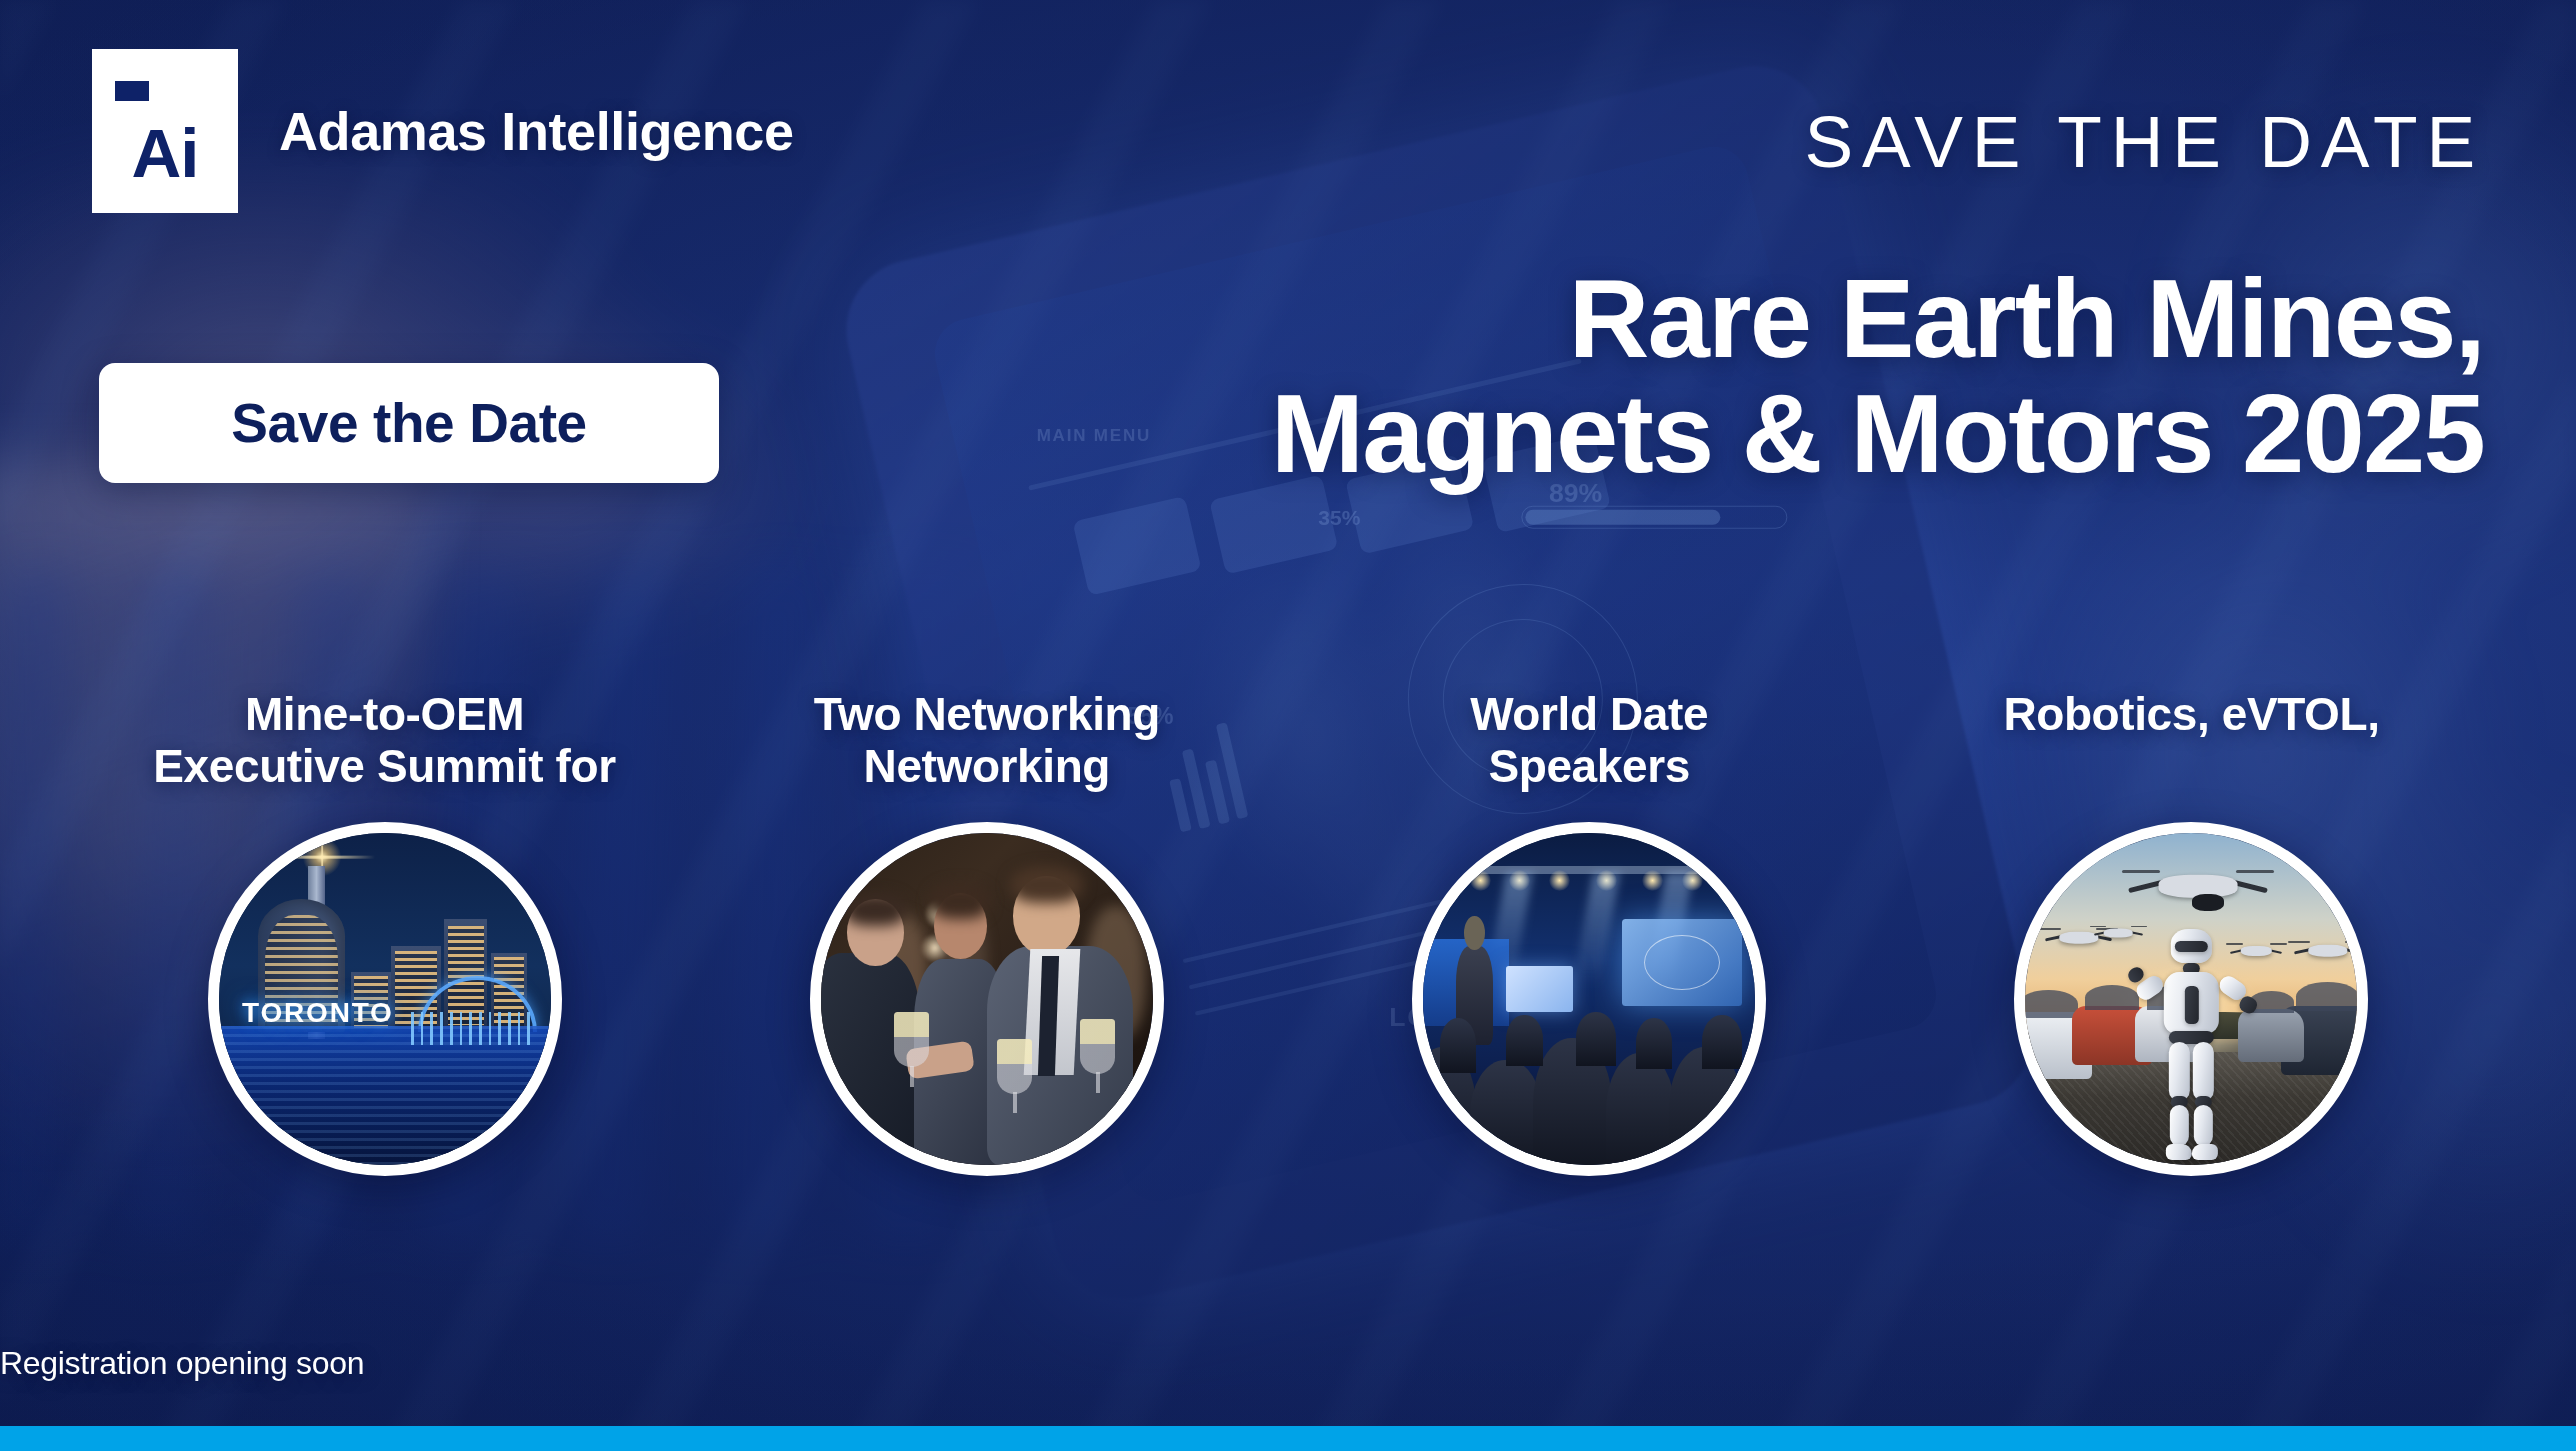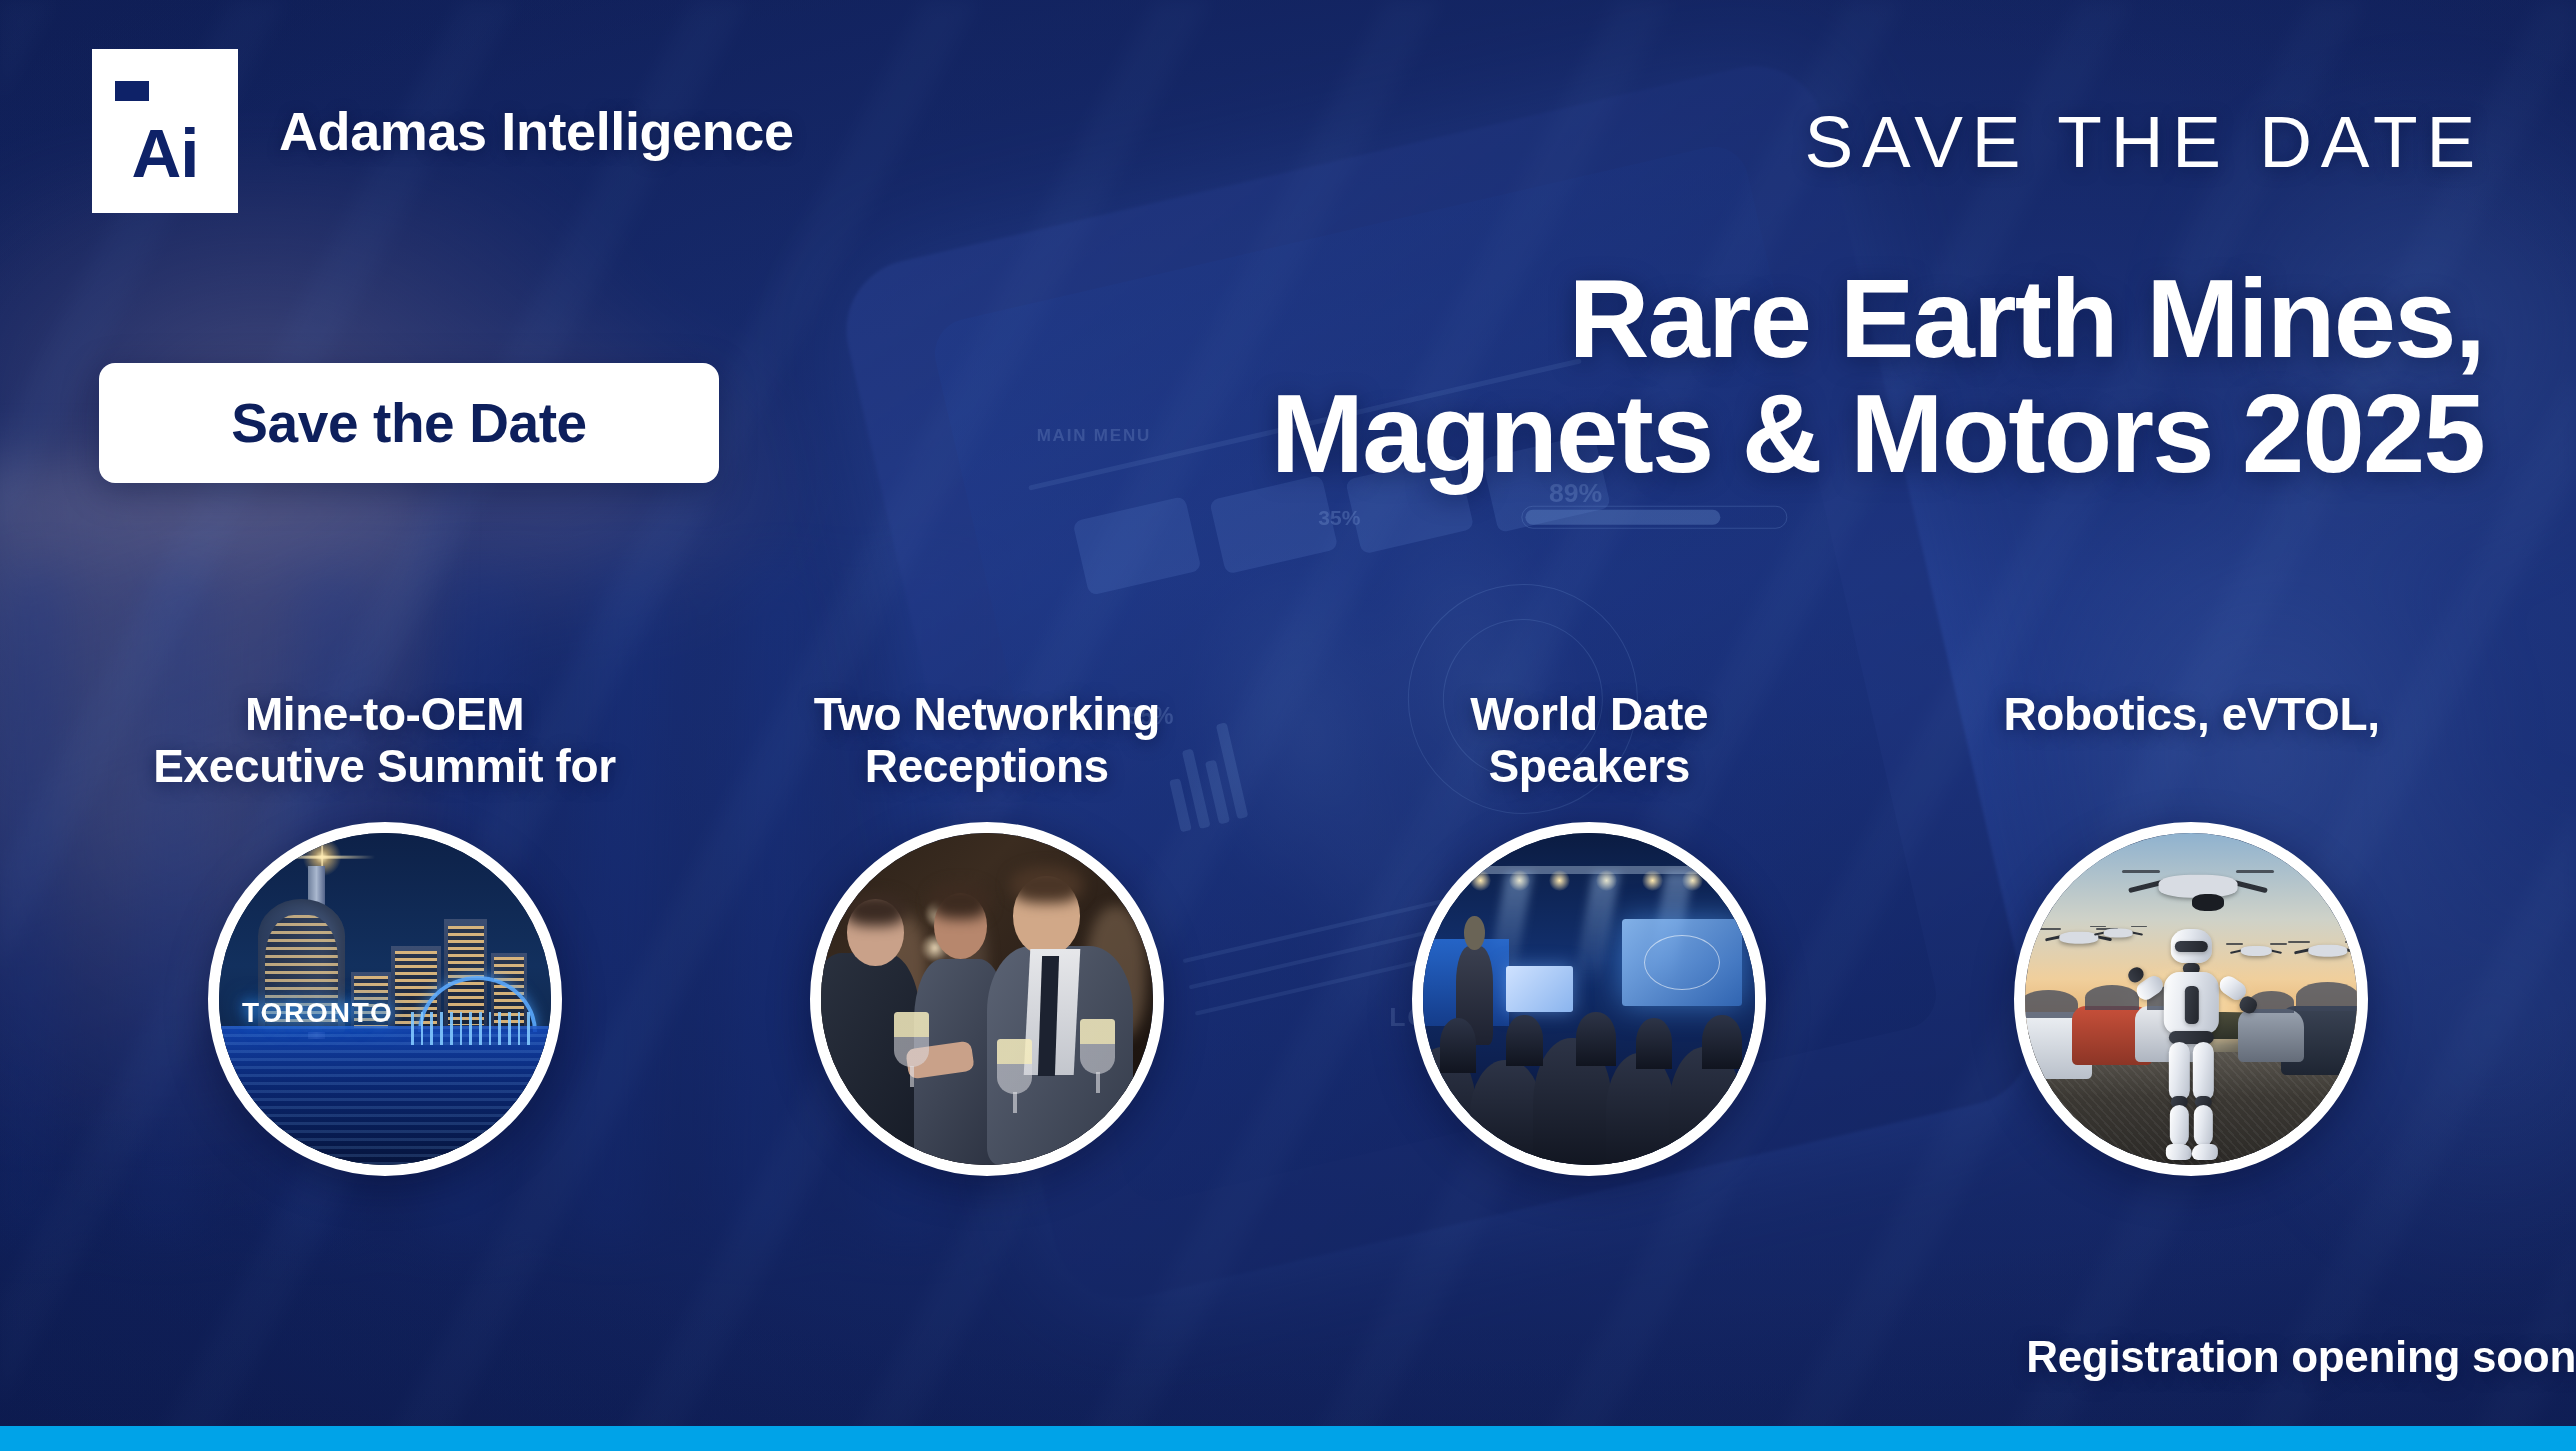--- a/index.html
+++ b/index.html
@@ -273,22 +273,22 @@
   .drone .arm{position:absolute;top:46%;height:7%;background:#2d3138;border-radius:2.7px;}
   .drone .rot{position:absolute;height:5%;background:rgba(40,44,52,.75);border-radius:2.7px;}
   .drone .cam{position:absolute;left:46%;top:62%;width:22%;height:26%;background:#1a1d23;border-radius:40%;}
   .robot{position:absolute;left:50%;bottom:3%;transform:translateX(-50%);width:26%;height:68%;}
   .rb{position:absolute;background:linear-gradient(100deg,#ffffff 0%,#e3e7ee 45%,#b9c0cc 100%);border-radius:14px;
     box-shadow:0 1.8px 4.4px rgba(0,0,0,.25);}
   .rb.dark{background:linear-gradient(100deg,#3a3f49,#23262d);}
 
   
   .footer-note{
-    position:absolute;left:0;right:0;bottom:69px;text-align:right;
-    color:#ffffff;font-size:44px;font-weight:700;letter-spacing:-0.3px;
+    position:absolute;left:0;right:0;bottom:69px;text-align:left;
+    color:#ffffff;font-size:32px;font-weight:400;letter-spacing:-0.3px;
     text-shadow:0 2.7px 16px rgba(6,16,60,.6);
   }
   .accent-bar{
     position:absolute;left:0;right:0;bottom:0;height:25px;background:#00a3e8;
   }
 </style>
 </head>
 <body>
 
 <div class="banner">
@@ -374,21 +374,21 @@
             <div class="tor-water"></div>
             <div class="tor-fount"></div>
             <div class="tor-sign">TORONTO</div>
           </div>
         </div>
       </div>
 
       <div class="feature">
         <div class="feature-title">
           <div>Two Networking</div>
-          <div>Receptions</div>
+          <div>Networking</div>
         </div>
         <div class="thumb">
           <div class="scene">
             <div class="net-bg"></div>
             <div class="net-light" style="left:31%;top:20%;"></div>
             <div class="net-light" style="left:30%;top:30%;"></div>
             <div class="net-blur" style="left:16%;top:24%;width:16%;height:34%;background:rgba(150,120,95,.45);"></div>
             <div class="net-blur" style="left:36%;top:22%;width:14%;height:32%;background:rgba(120,100,88,.40);"></div>
             <div class="net-blur" style="right:2%;top:22%;width:18%;height:40%;background:rgba(170,140,110,.40);"></div>
 

